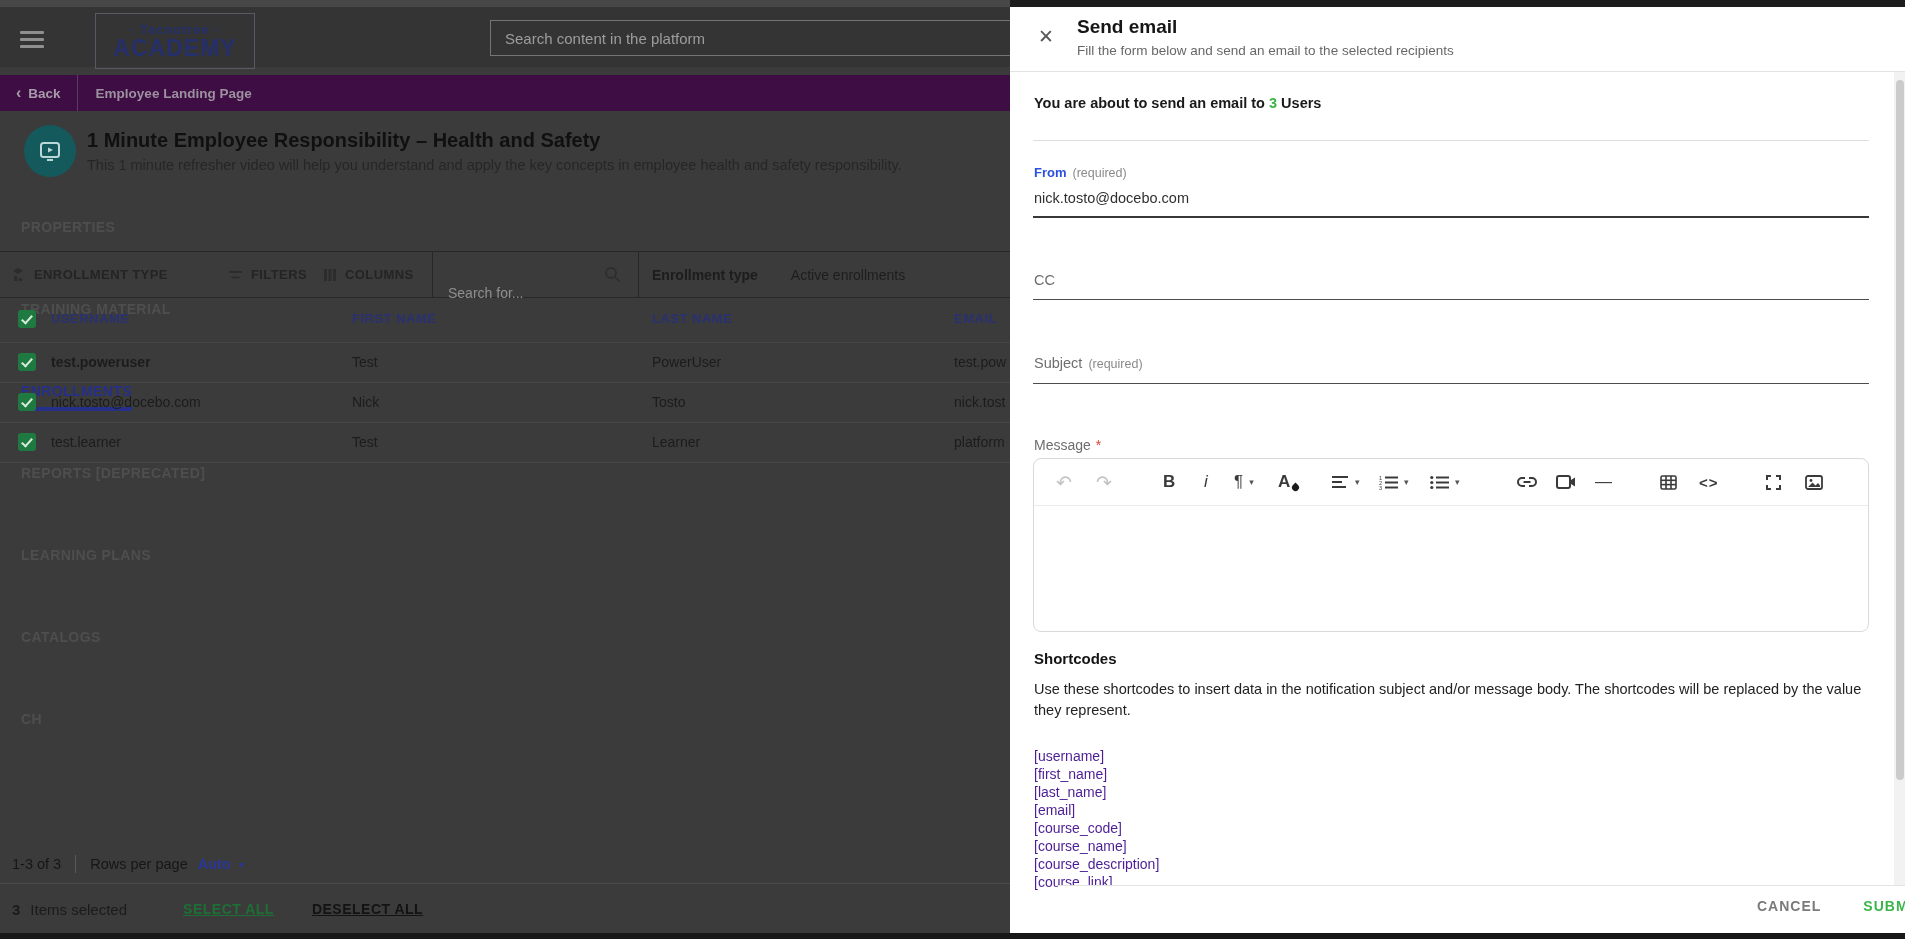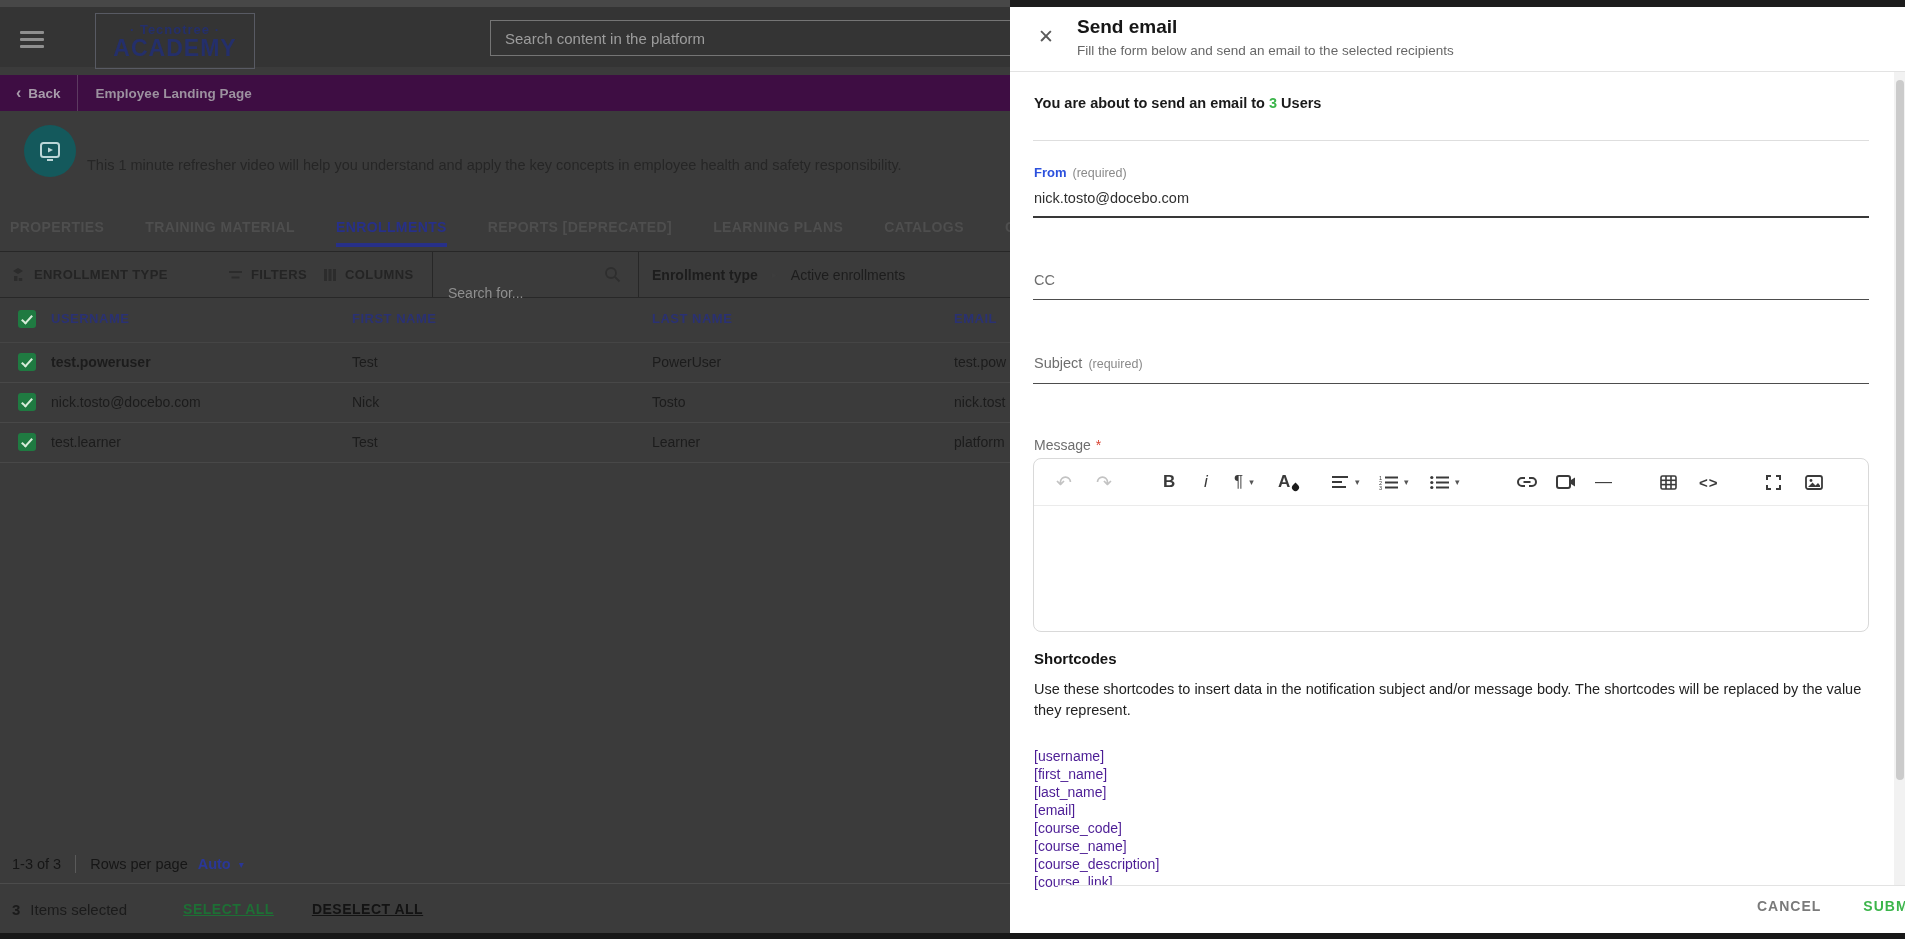--- a/index.html
+++ b/index.html
@@ -19,21 +19,21 @@
              color:#b5b5b5;font-size:15px;padding:0 14px;box-sizing:border-box;outline:none;font-family:inherit;}
   .hd-search::placeholder{color:#9d9d9d;}
   .purple-bar{position:absolute;left:0;top:75px;width:1010px;height:36px;background:#3e0d43;display:flex;align-items:center;}
   .back-chip{display:flex;align-items:center;gap:7px;color:#a89cab;font-size:13.5px;font-weight:700;padding:0 16px;height:100%;}
   .pb-divider{width:1px;height:100%;background:#5d3a61;}
   .pb-label{color:#9c919f;font-size:13.5px;font-weight:700;margin-left:18px;}
   .course-circle{position:absolute;left:24px;top:125px;width:52px;height:52px;border-radius:50%;background:#14595c;
                  display:flex;align-items:center;justify-content:center;}
   .course-title{position:absolute;left:87px;top:129px;font-size:20px;font-weight:800;color:#101010;}
   .course-desc{position:absolute;left:87px;top:157px;width:900px;font-size:14.5px;color:#262626;}
-  .tabs{position:absolute;left:0;top:206px;width:1200px;height:45px;display:flex;gap:41px;padding-left:10px;align-items:flex-start;}
+  .tabs{position:absolute;left:0;top:206px;width:1200px;height:45px;display:flex;gap:41px;padding-left:21px;align-items:flex-start;flex-direction:column;}
   .tab{font-size:14px;font-weight:700;letter-spacing:.4px;color:#4e4e4e;padding-top:13px;padding-bottom:12px;white-space:nowrap;}
   .tab.active{color:#273089;border-bottom:4px solid #273089;padding-bottom:8px;}
   .toolbar{position:absolute;left:0;top:251px;width:1010px;height:45px;border-top:1px solid #272727;border-bottom:1px solid #282828;}
   .tb-item{position:absolute;top:0;height:100%;display:flex;align-items:center;gap:8px;
            font-size:13px;font-weight:700;letter-spacing:.4px;color:#242424;}
   .tb-vdiv{position:absolute;top:0;width:1px;height:100%;background:#272727;}
   .tb-search{position:absolute;left:446px;top:17px;width:150px;height:100%;border:none;background:transparent;outline:none;
              font-size:14px;color:#eab308;font-family:inherit;}
   .tb-search::placeholder{color:#8f8f8f;}
   .crumb{position:absolute;left:652px;top:0;height:100%;display:flex;align-items:center;gap:14px;font-size:14px;color:#1d1d1d;}
@@ -113,20 +113,21 @@
       <div class="pb-label">Employee Landing Page</div>
     </div>
 
     <div class="course-circle">
       <svg width="24" height="24" viewBox="0 0 24 24">
         <rect x="3" y="4" width="18" height="14" rx="2.5" fill="none" stroke="#bcd7d8" stroke-width="2"></rect>
         <path d="M10 8.5 L15 11 L10 13.5 Z" fill="#bcd7d8"></path>
         <line x1="9" y1="21" x2="15" y2="21" stroke="#bcd7d8" stroke-width="2"></line>
       </svg>
     </div>
+    <div class="course-title">1 Minute Employee Responsibility – Health and Safety</div>
     <div class="course-desc">This 1 minute refresher video will help you understand and apply the key concepts in employee health and safety responsibility.</div>
 
     <div class="tabs">
       <div class="tab">PROPERTIES</div>
       <div class="tab">TRAINING MATERIAL</div>
       <div class="tab active">ENROLLMENTS</div>
       <div class="tab">REPORTS [DEPRECATED]</div>
       <div class="tab">LEARNING PLANS</div>
       <div class="tab">CATALOGS</div>
       <div class="tab">CH</div>

